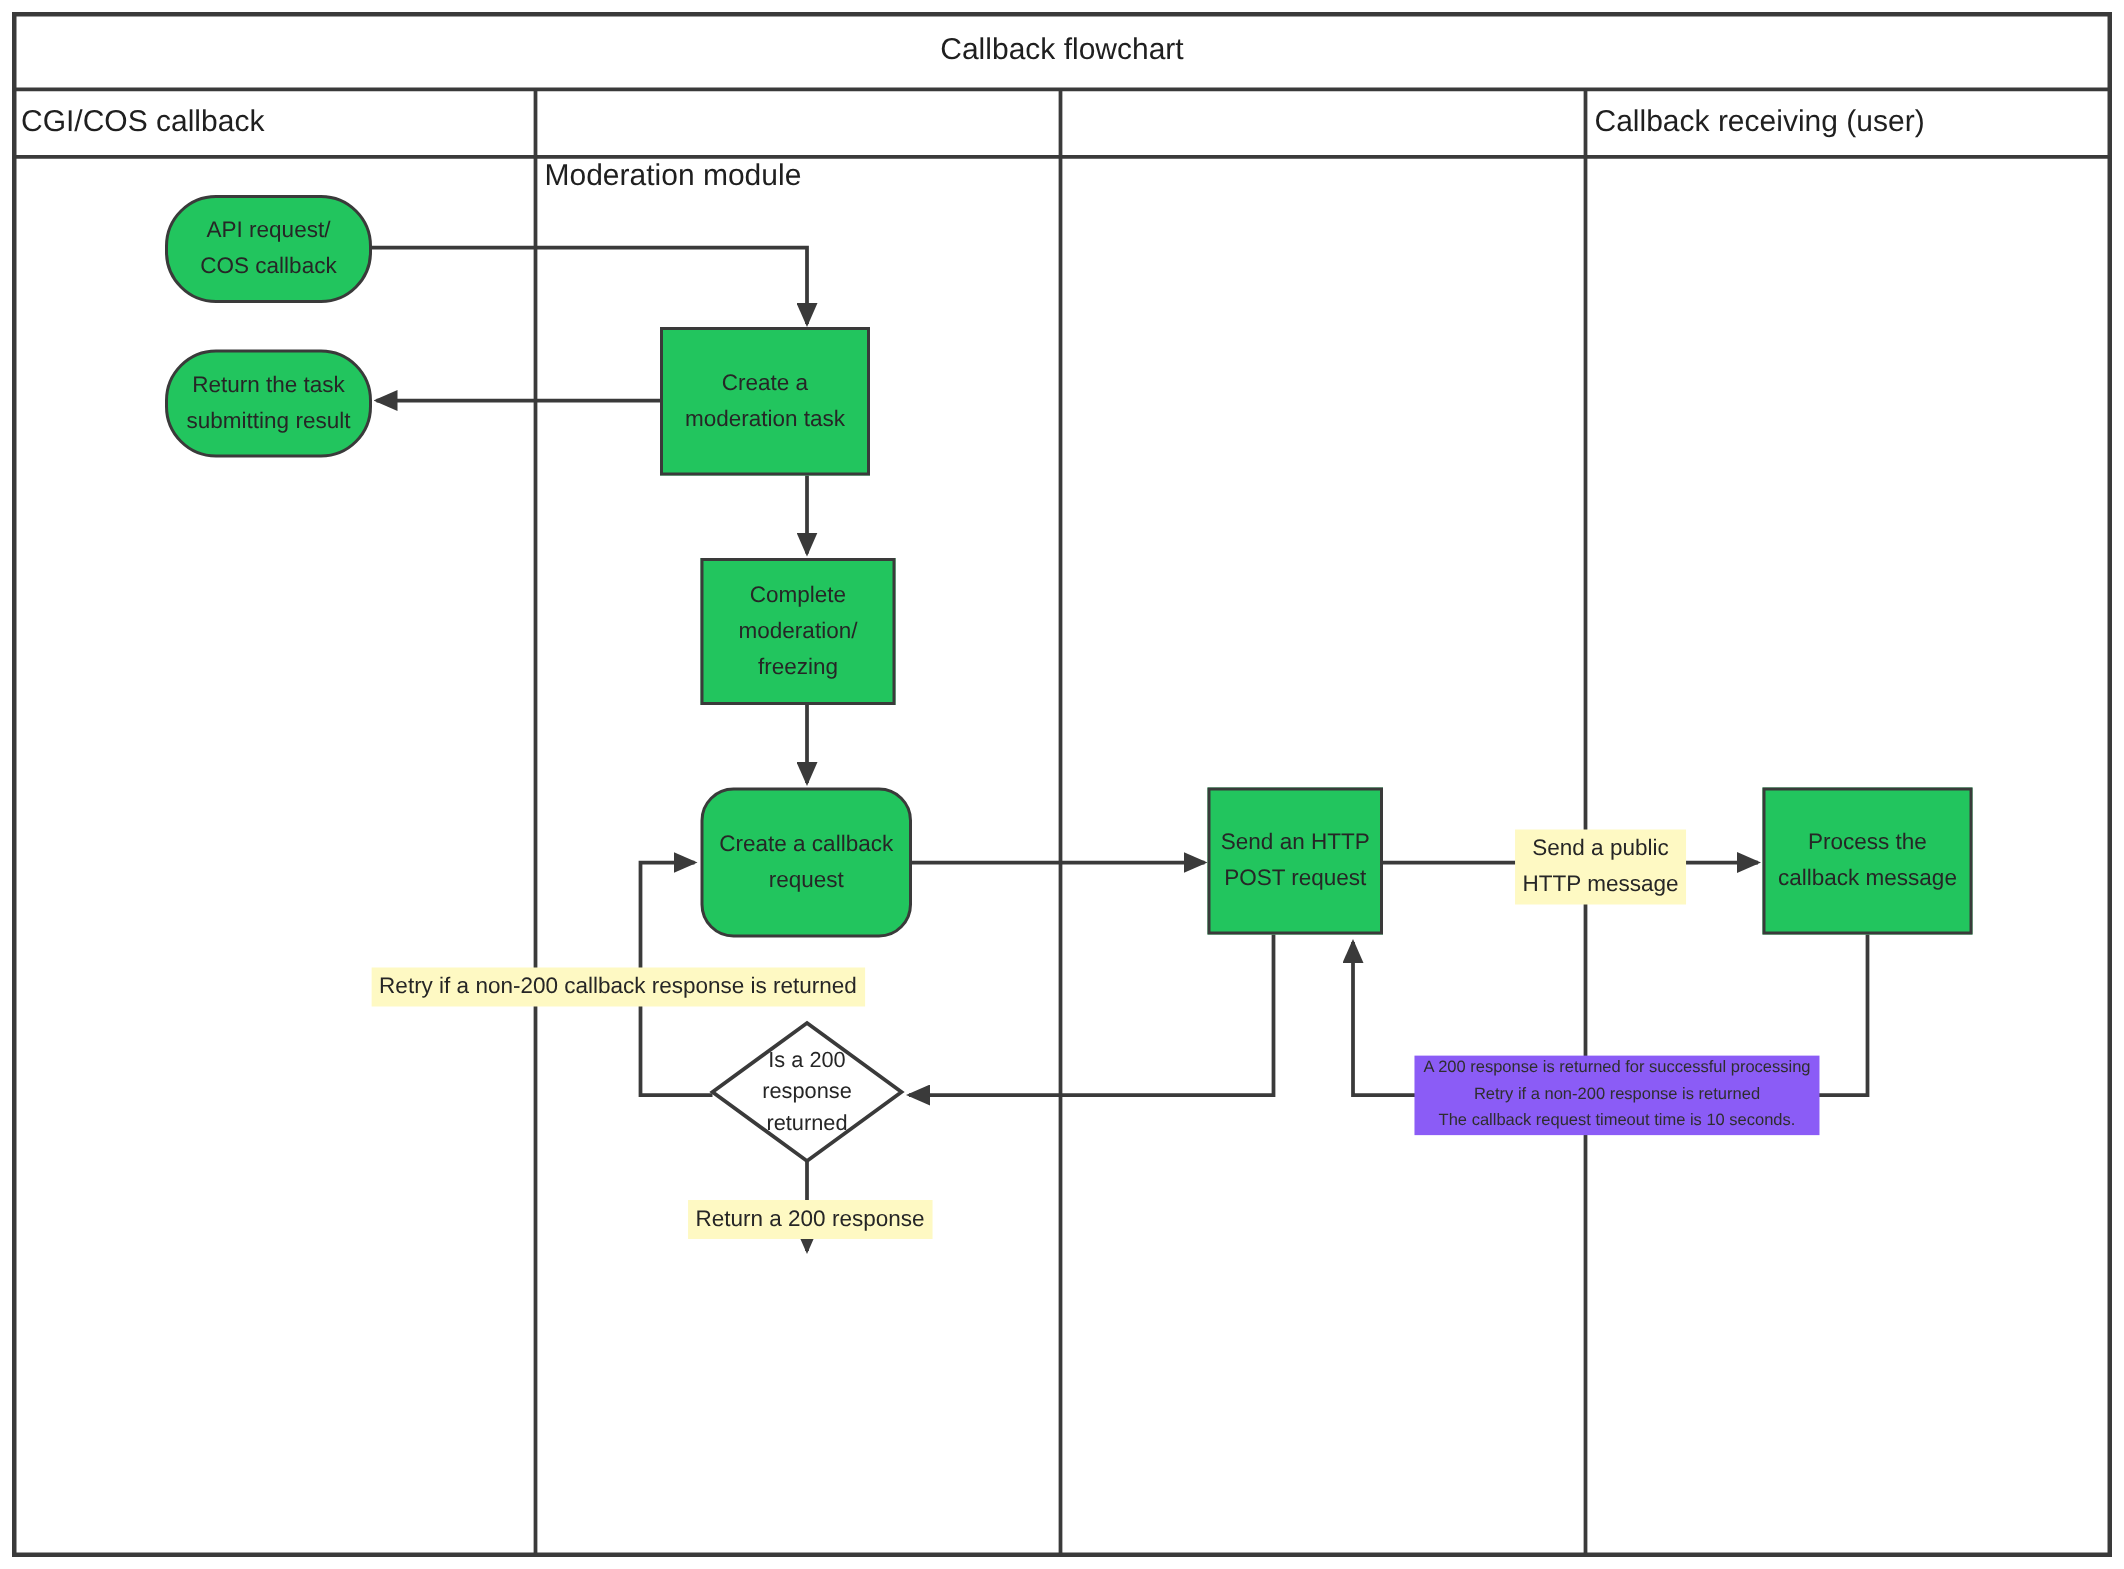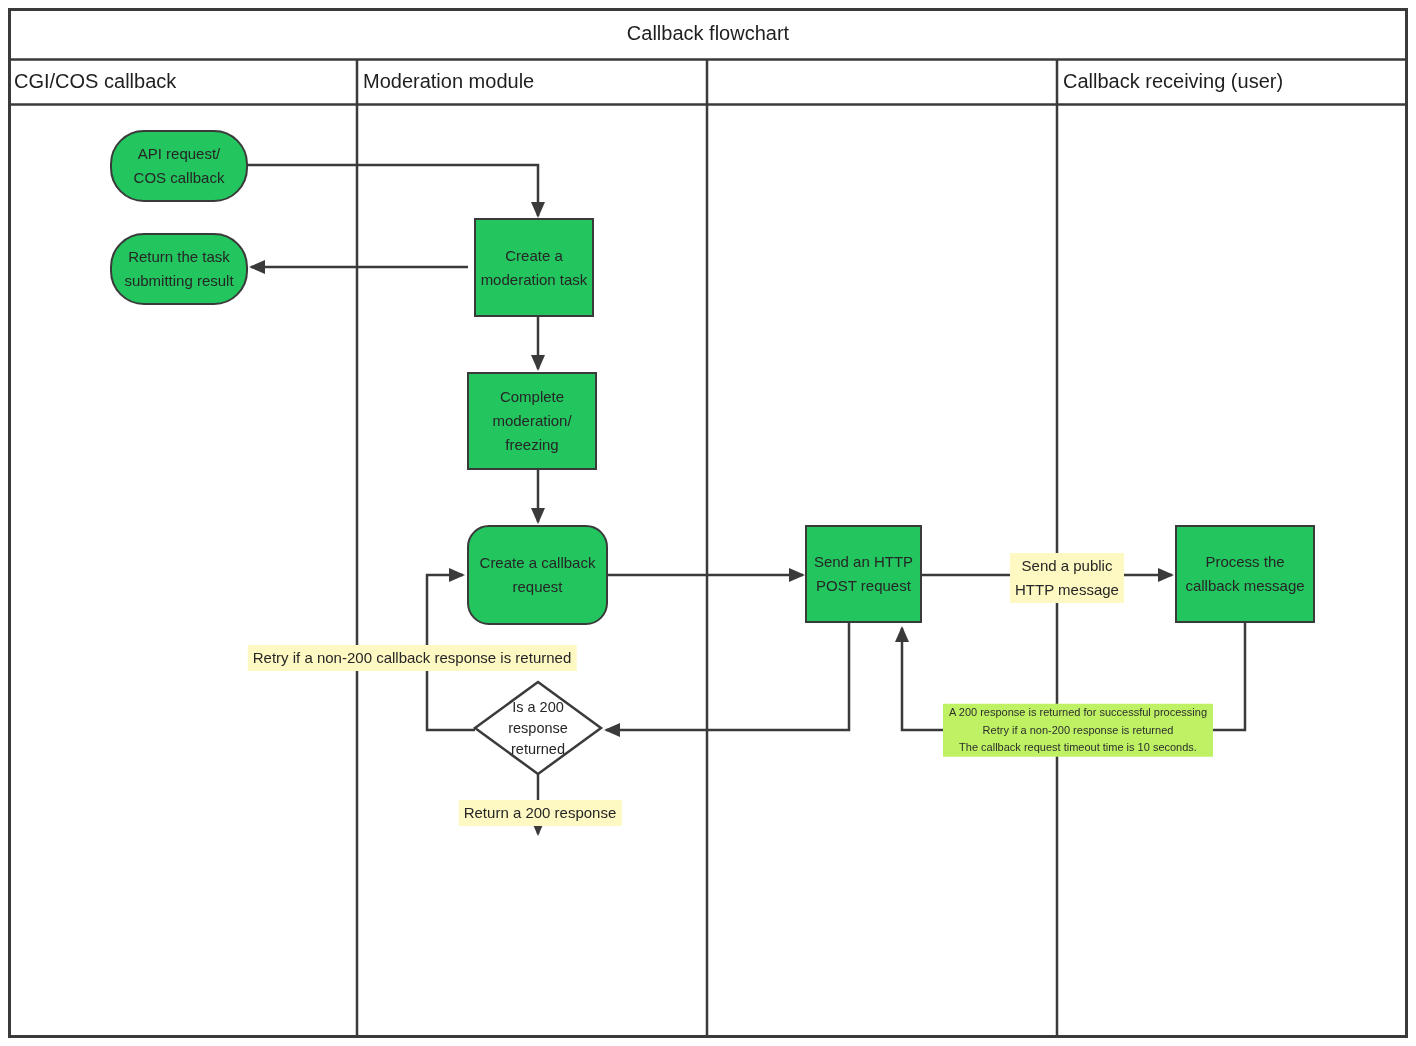--- a/index.html
+++ b/index.html
@@ -82,21 +82,21 @@
     font-size: 15px;
     line-height: 24px;
     padding: 1px 5px;
     z-index: 4;
     color: #262626;
   }
   .edge-label.nowrap { white-space: nowrap; }
   .note {
     position: absolute;
     transform: translate(-50%, -50%);
-    background: #bef264;
+    background: #8b5cf6;
     white-space: pre-line;
     text-align: center;
     font-size: 11px;
     line-height: 17.5px;
     padding: 0 6px;
     z-index: 4;
     color: #2e2e2e;
   }
 </style>
 </head>
@@ -127,28 +127,28 @@
     <path d="M1245 623 V730 H902 V628" stroke-width="2.5" marker-end="url(#arr)"></path>
     <path d="M849 623 V730 H606" stroke-width="2.5" marker-end="url(#arr)"></path>
     <path d="M475 730 H427 V575 H463" stroke-width="2.5" marker-end="url(#arr)"></path>
     <path d="M538 774 V834" stroke-width="2.5" marker-end="url(#arr)"></path>
 
     <polygon points="538,682 601,728 538,774 475,728" fill="#ffffff" stroke-width="2.5"></polygon>
   </svg>
 
   <div class="title">Callback flowchart</div>
   <div class="lane-header" style="left:8px;   width:349px;">CGI/COS callback</div>
-  <div class="lane-header" style="left:357px; width:322px;">Moderation module</div>
+  <div class="lane-header" style="left:357px; width:322px;margin-top:36px;">Moderation module</div>
   <div class="lane-header" style="left:1057px;width:351px;">Callback receiving (user)</div>
 
   <div class="node stadium" style="left:110px; top:130px; width:138px; height:72px;">API request/
 COS callback</div>
   <div class="node stadium" style="left:110px; top:233px; width:138px; height:72px;">Return the task
 submitting result</div>
-  <div class="node" style="left:474px; top:218px; width:120px; height:99px;">Create a
+  <div class="node" style="left:440px; top:218px; width:140px; height:99px;">Create a
 moderation task</div>
   <div class="node" style="left:467px; top:372px; width:130px; height:98px;">Complete
 moderation/
 freezing</div>
   <div class="node" style="left:467px; top:525px; width:141px; height:100px;border-radius:22px;">Create a callback
 request</div>
   <div class="node" style="left:805px; top:525px; width:117px; height:98px;">Send an HTTP
 POST request</div>
   <div class="node" style="left:1175px; top:525px; width:140px; height:98px;">Process the
 callback message</div>

